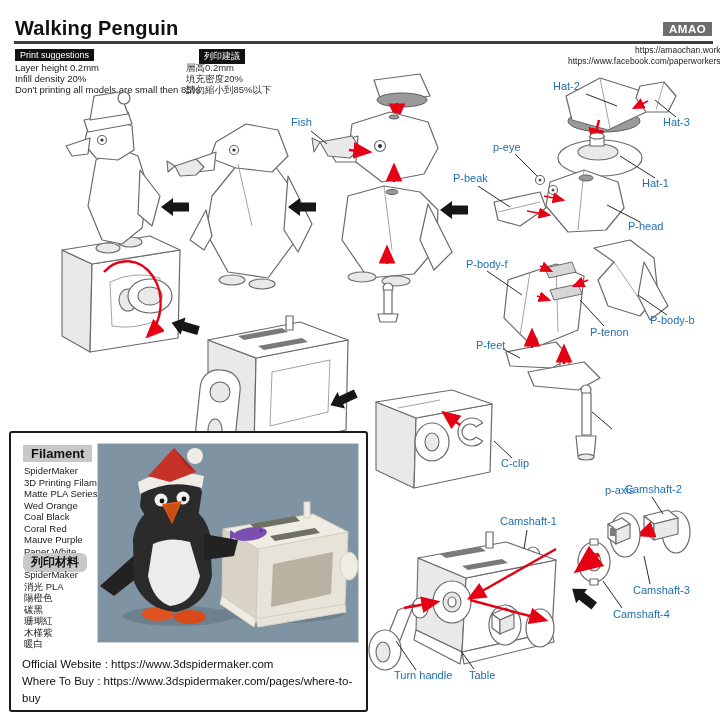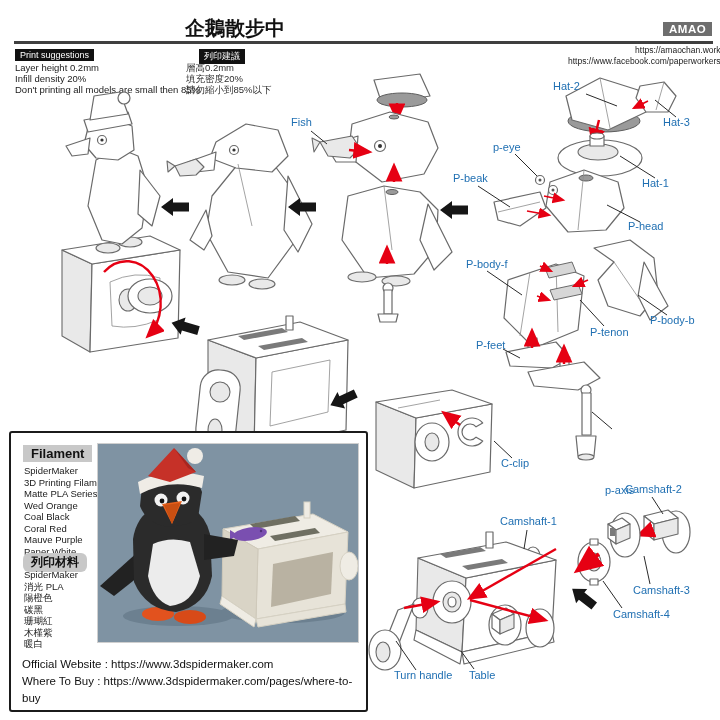--- a/index.html
+++ b/index.html
@@ -49,21 +49,21 @@
   .fil-zh{top:136px;}
   .footer-lines{position:absolute;left:11px;top:223px;font-size:11.5px;line-height:17px;color:#111;}
 
   .photo{position:absolute;left:97px;top:443px;width:262px;height:200px;border:1px solid #cfcfcf;}
 </style>
 </head>
 <body>
 
 <div class="page">
 
-  <div class="title-zh">企鵝散步中</div>
+  <div class="title-en">Walking Penguin</div>
   <div class="brand">AMAO</div>
   <div class="rule"></div>
 
   <div class="badge" style="left:15px;top:49px;">Print suggestions</div>
   <div class="ps-lines" style="left:15px;top:62px;">
     <div>Layer height 0.2mm</div>
     <div>Infill density 20%</div>
     <div>Don't printing all models are small then 85%</div>
   </div>
 

